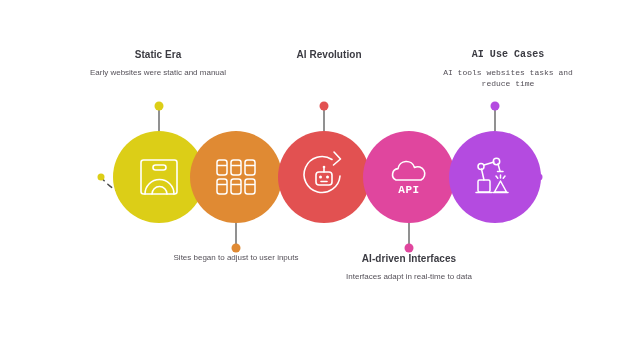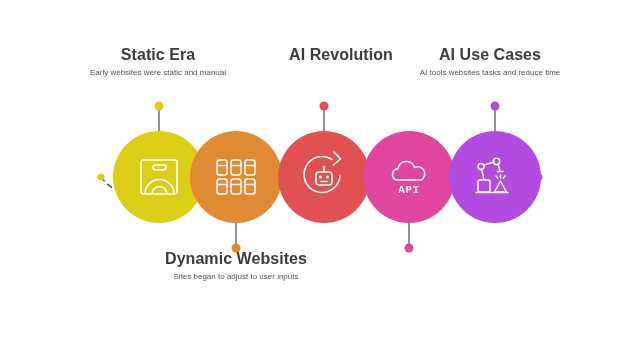--- a/index.html
+++ b/index.html
@@ -26,21 +26,21 @@
     width: 640px;
     height: 360px;
     overflow: visible;
   }
   .label-block {
     position: absolute;
     width: 170px;
     text-align: center;
   }
   .label-title {
-    font-size: 16px;
+    font-size: 10px;
     font-weight: bold;
     color: #3b3b42;
     letter-spacing: 0.05px;
     line-height: 13px;
     margin: 0 0 6px 0;
     white-space: nowrap;
   }
   .label-desc {
     font-size: 8px;
     font-weight: normal;
@@ -192,27 +192,30 @@
       </g>
     </g>
   </svg>
 
   <div class="label-block" style="left:73px; top:48px;">
     <p class="label-title">Static Era</p>
     <p class="label-desc">Early websites were static and manual</p>
   </div>
 
   <div class="label-block" style="left:151px; top:252px;">
-    <p class="label-title">Dynamic Websites</p>
     <p class="label-desc">Sites began to adjust to user inputs</p>
   </div>
 
-  <div class="label-block" style="left:256px; top:48px;">
+  <div class="label-block" style="left:244px; top:48px;">
     <p class="label-title">AI Revolution</p>
   </div>
 
-
-  <div class="label-block" style="left:405px; top:48px;">
+  <div class="label-block" style="left:324px; top:252px;">
+    <p class="label-title">AI-driven Interfaces</p>
+    <p class="label-desc">Interfaces adapt in real-time to data</p>
+  </div>
+
+  <div class="label-block" style="left:423px; top:48px;font-family:Liberation Mono, monospace;">
     <p class="label-title">AI Use Cases</p>
     <p class="label-desc">AI tools websites tasks and reduce time</p>
   </div>
 
 </div>
 
 </body></html>

